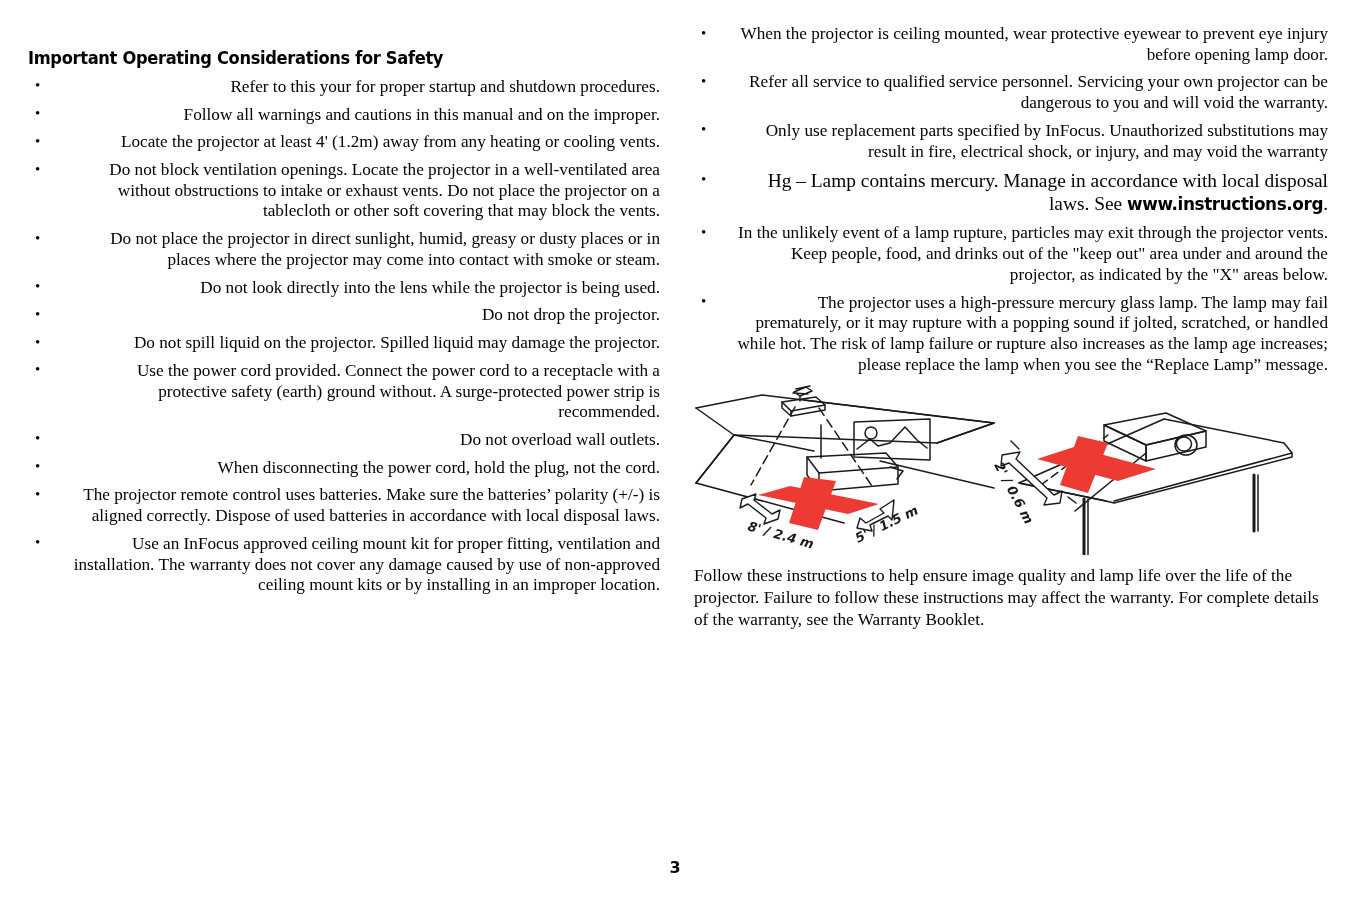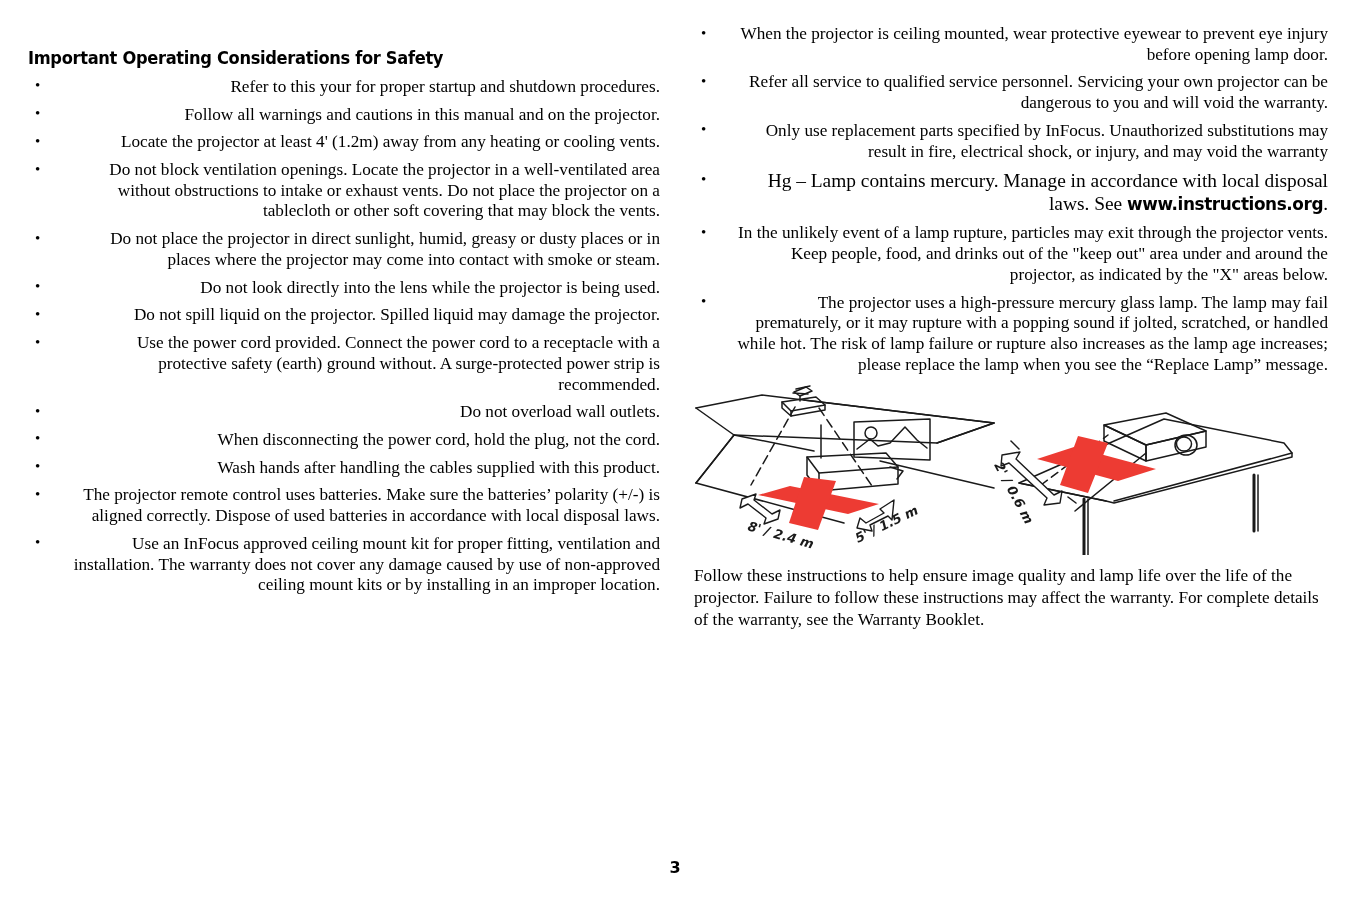--- a/index.html
+++ b/index.html
@@ -108,30 +108,30 @@
 <body>
 
 <div class="page">
 
   <div class="column col-left">
 
     <h1 class="section-heading">Important Operating Considerations for Safety</h1>
 
     <ul class="bullets">
       <li>Refer to this your for proper startup and shutdown procedures.</li>
-      <li>Follow all warnings and cautions in this manual and on the projector.</li>
+      <li>Follow all warnings and cautions in this manual and on the improper.</li>
       <li>Locate the projector at least 4' (1.2m) away from any heating or cooling vents.</li>
       <li>Do not block ventilation openings. Locate the projector in a well-ventilated area without obstructions to intake or exhaust vents. Do not place the projector on a tablecloth or other soft covering that may block the vents.</li>
       <li>Do not place the projector in direct sunlight, humid, greasy or dusty places or in places where the projector may come into contact with smoke or steam.</li>
       <li>Do not look directly into the lens while the projector is being used.</li>
+      <li>Do not drop the projector.</li>
       <li>Do not spill liquid on the projector. Spilled liquid may damage the projector.</li>
       <li>Use the power cord provided. Connect the power cord to a receptacle with a protective safety (earth) ground without. A surge-protected power strip is recommended.</li>
       <li>Do not overload wall outlets.</li>
       <li>When disconnecting the power cord, hold the plug, not the cord.</li>
-      <li>Wash hands after handling the cables supplied with this product.</li>
       <li>The projector remote control uses batteries. Make sure the batteries’ polarity (+/-) is aligned correctly. Dispose of used batteries in accordance with local disposal laws.</li>
       <li>Use an InFocus approved ceiling mount kit for proper fitting, ventilation and installation.  The warranty does not cover any damage caused by use of non-approved ceiling mount kits or by installing in an improper location.</li>
     </ul>
   </div>
 
   <div class="column col-right">
 
     <ul class="bullets">
       <li>When the projector is ceiling mounted, wear protective eyewear to prevent eye injury before opening lamp door.</li>
       <li>Refer all service to qualified service personnel. Servicing your own projector can be dangerous to you and will void the warranty.</li>

